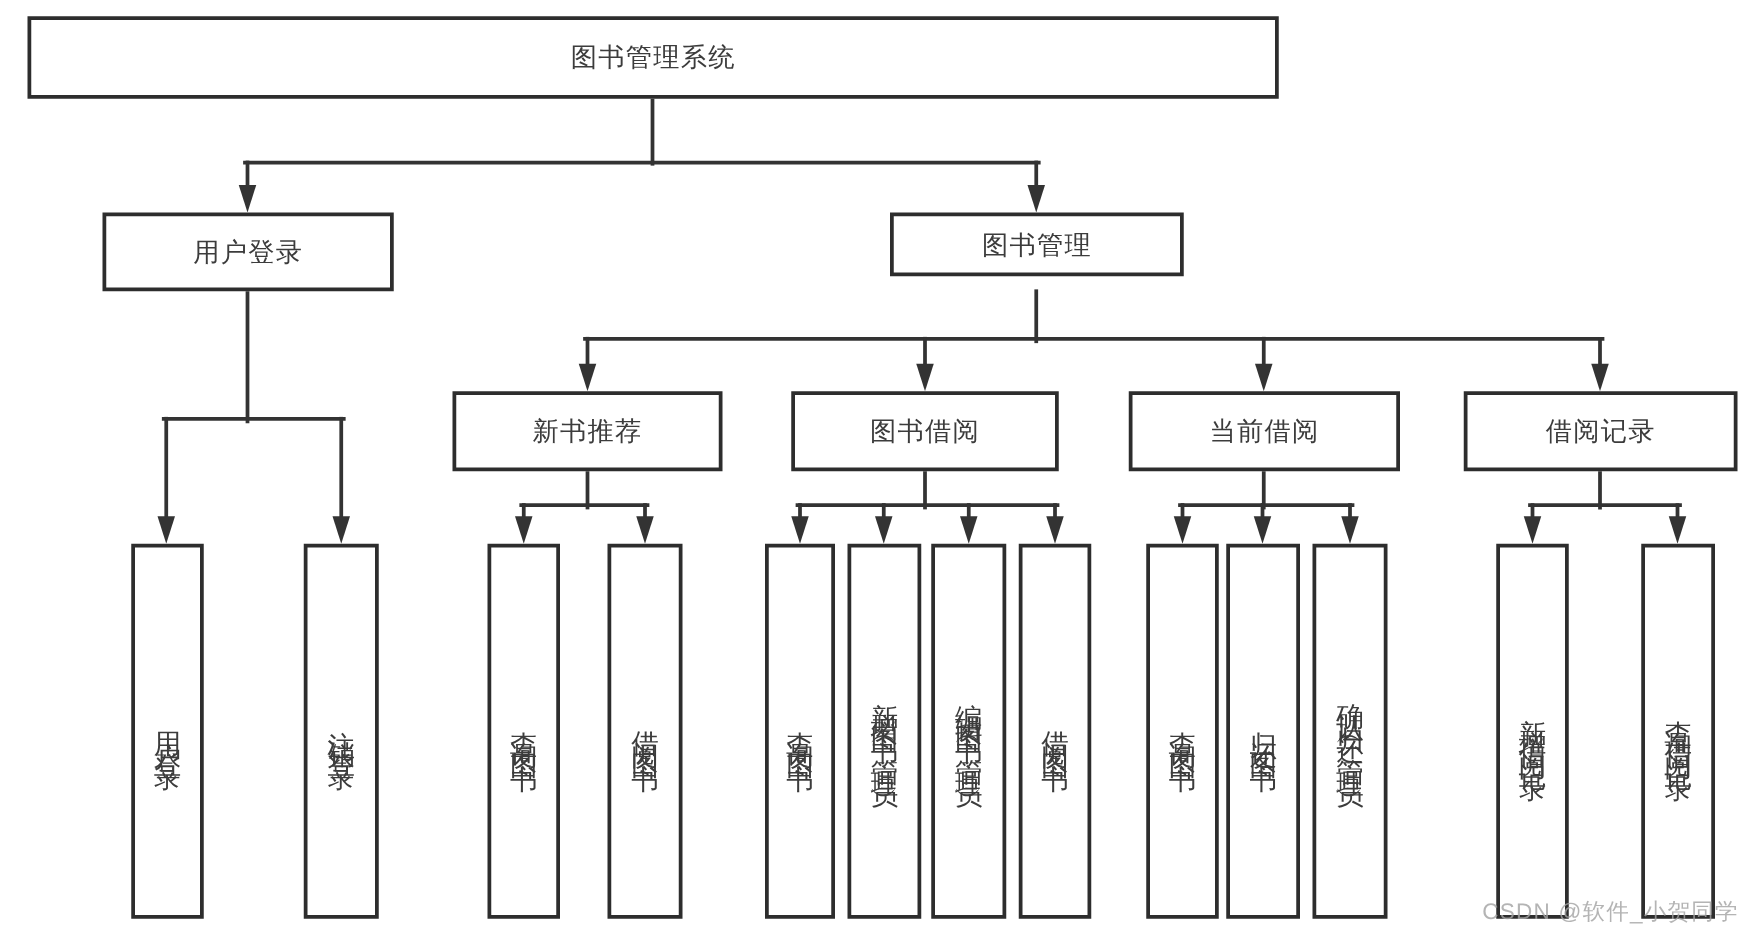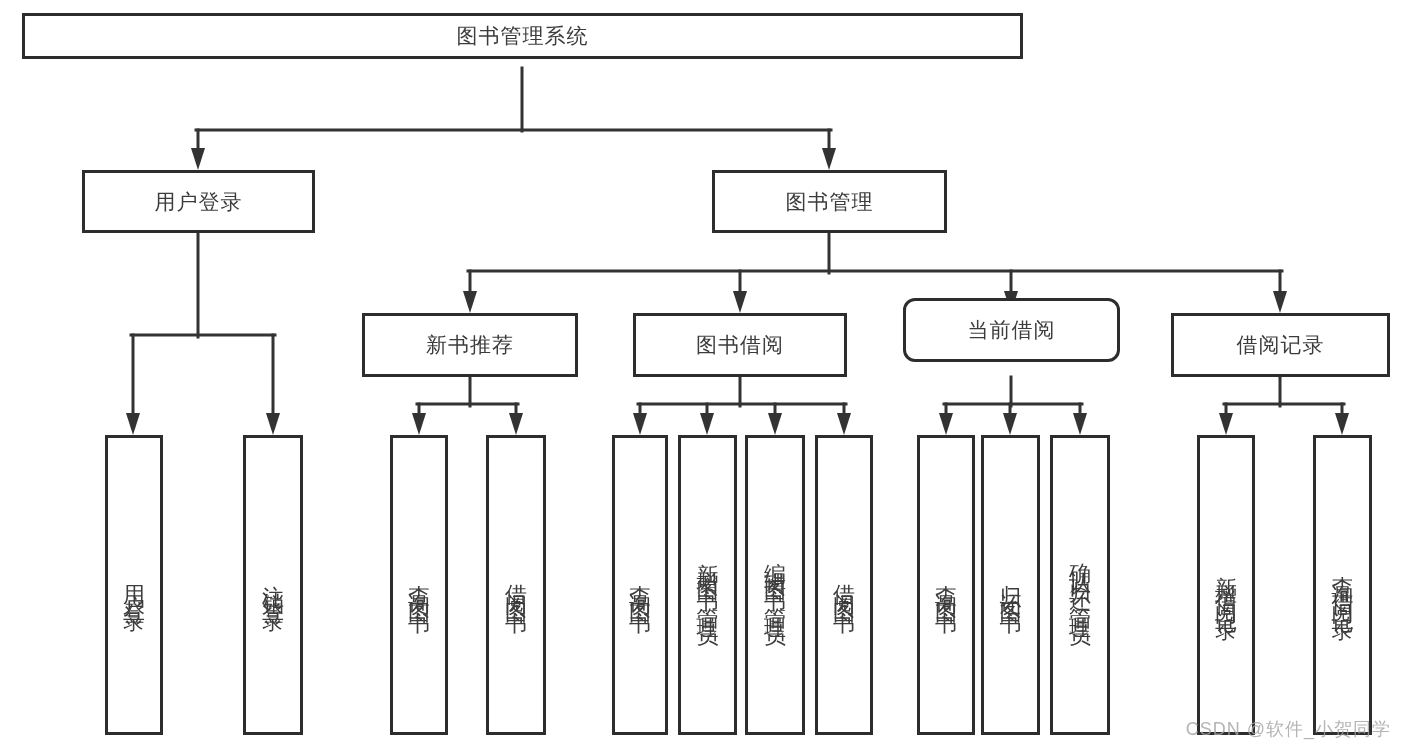--- a/index.html
+++ b/index.html
@@ -123,28 +123,28 @@
     <g>
       <line x1="1280" y1="377" x2="1280" y2="406"></line>
       <line x1="1224" y1="404" x2="1344" y2="404"></line>
       <line x1="1226" y1="404" x2="1226" y2="415"></line>
       <polygon points="1219,413 1233,413 1226,435"></polygon>
       <line x1="1342" y1="404" x2="1342" y2="415"></line>
       <polygon points="1335,413 1349,413 1342,435"></polygon>
     </g>
   </svg>
 
-  <div class="box" style="left:22px; top:13px; width:1001px; height:46px;">图书管理系统</div>
+  <div class="box" style="left:22px; top:13px; width:1001px; height:66px;">图书管理系统</div>
 
   <div class="box" style="left:82px; top:170px; width:233px; height:63px;">用户登录</div>
-  <div class="box" style="left:712px; top:170px; width:235px; height:63px;">图书管理</div>
+  <div class="box" style="left:712px; top:170px; width:235px; height:51px;">图书管理</div>
 
   <div class="box" style="left:362px; top:313px; width:216px; height:64px;">新书推荐</div>
   <div class="box" style="left:633px; top:313px; width:214px; height:64px;">图书借阅</div>
-  <div class="box" style="left:903px; top:298px; width:217px; height:64px;border-radius:12px;">当前借阅</div>
+  <div class="box" style="left:903px; top:313px; width:217px; height:64px;">当前借阅</div>
   <div class="box" style="left:1171px; top:313px; width:219px; height:64px;">借阅记录</div>
 
   <div class="box vbox" style="left:105px; top:435px; width:58px; height:300px;">
     <span>用户登录</span>
   </div>
   <div class="box vbox" style="left:243px; top:435px; width:60px; height:300px;">
     <span>注销登录</span>
   </div>
 
   <div class="box vbox" style="left:390px; top:435px; width:58px; height:300px;">

